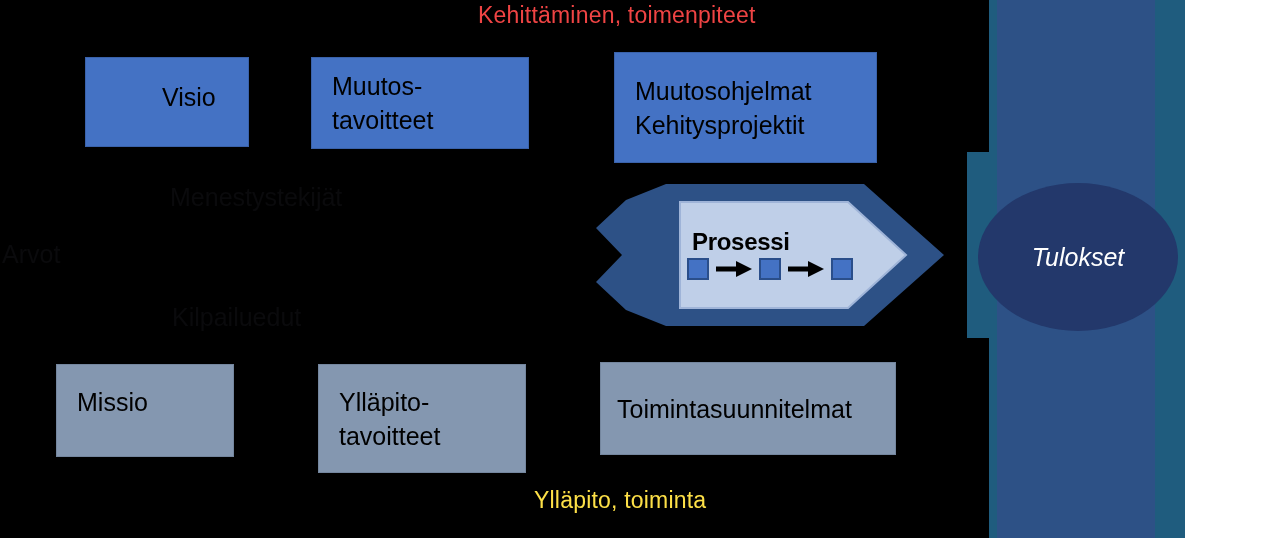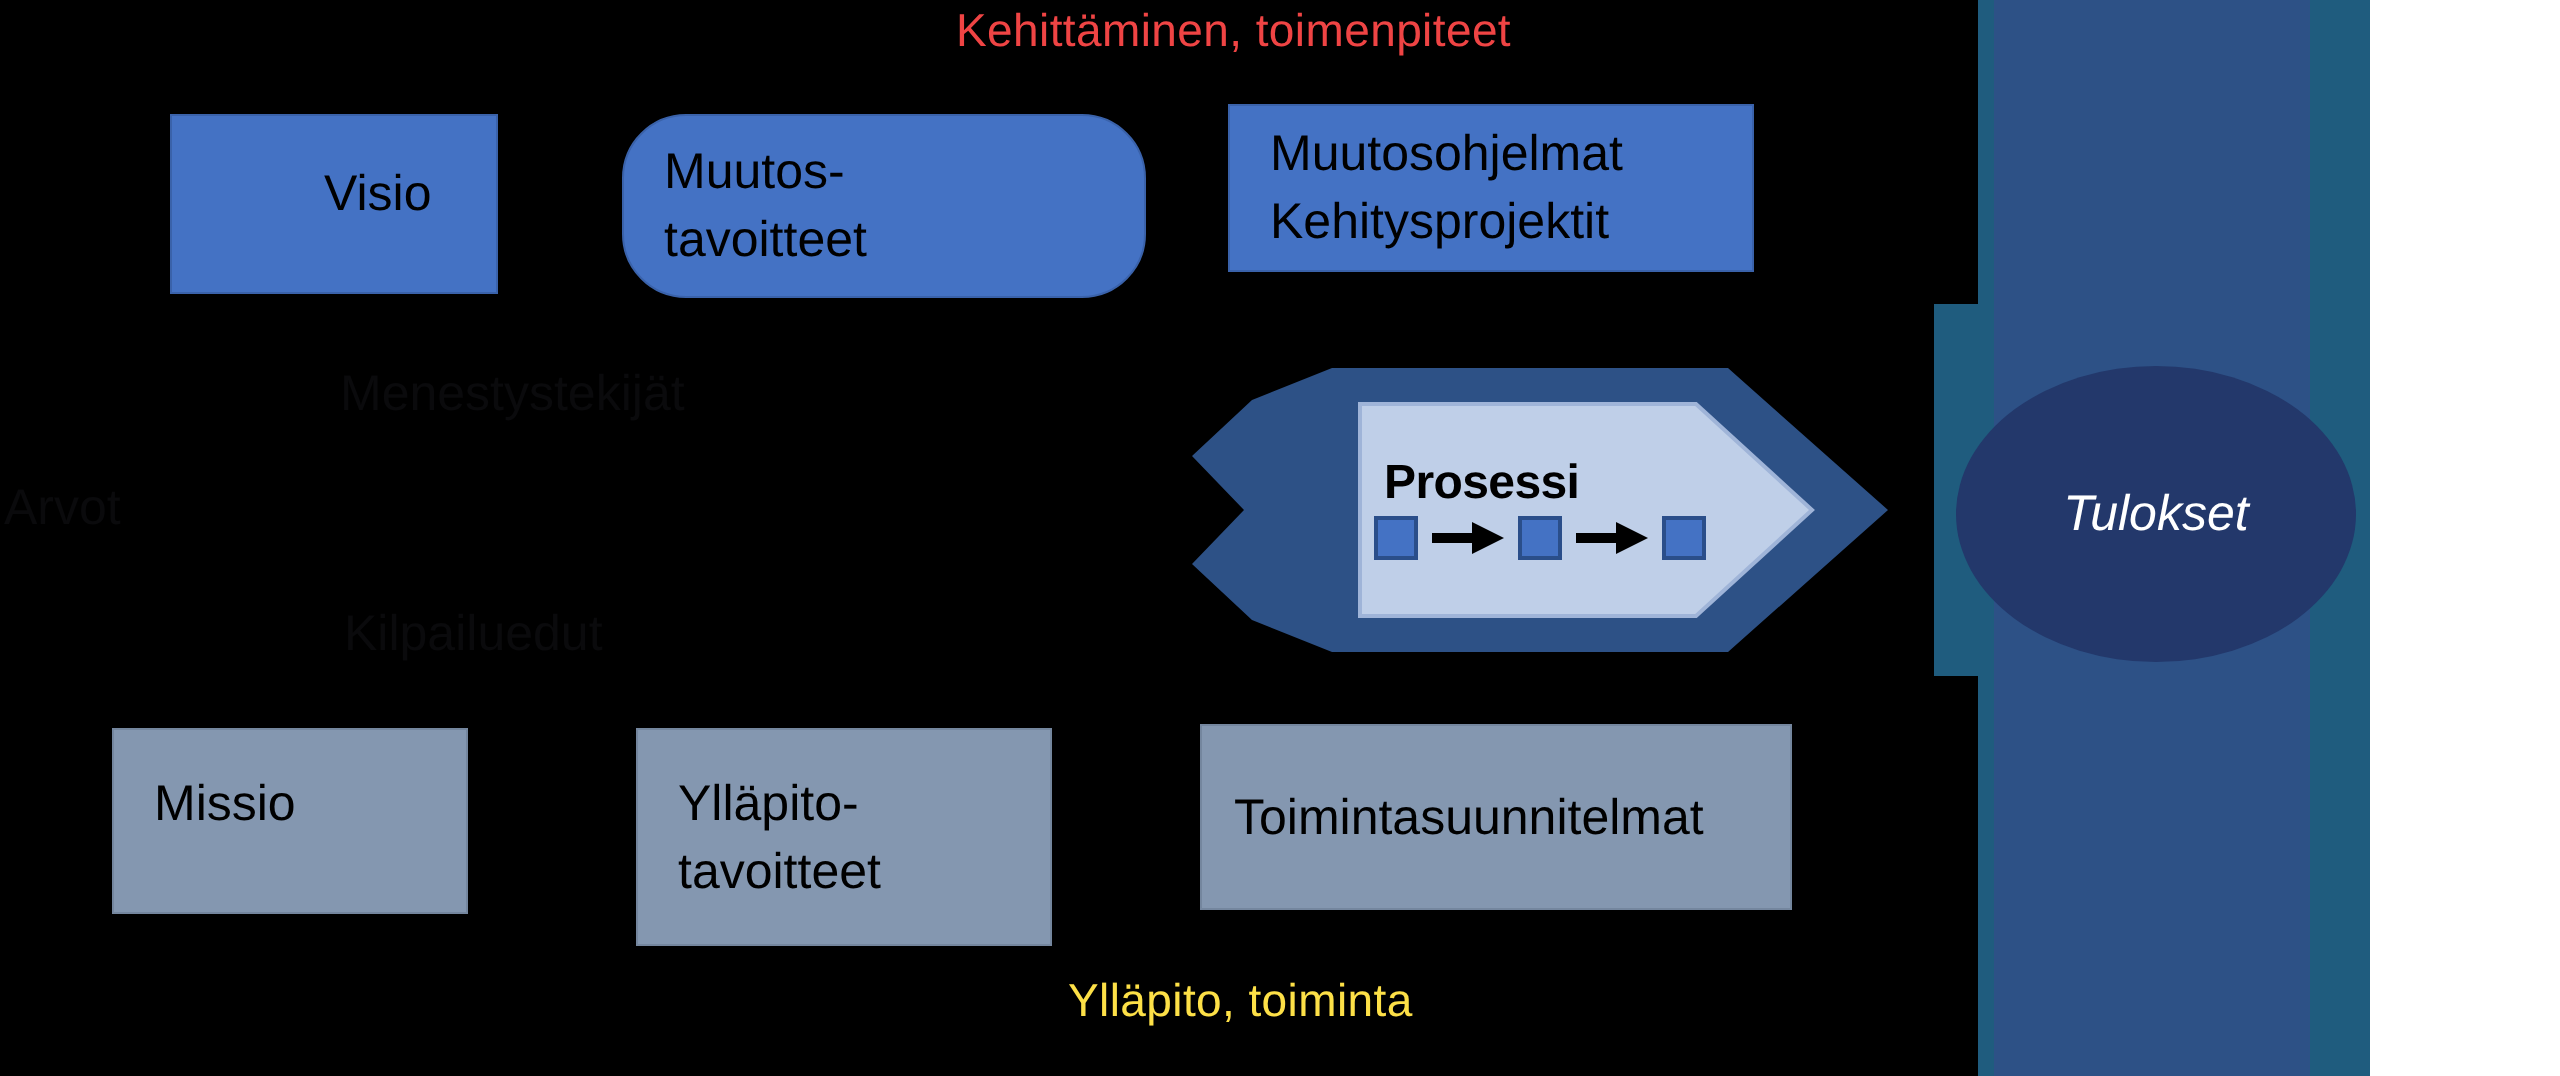--- a/index.html
+++ b/index.html
@@ -63,22 +63,22 @@
     padding-left: 20px;
     font-size: 25px;
     color: #000000;
     line-height: 1.36;
   }
   .box.blue { background: #4472C4; border: 1px solid #3A62AA; }
   .box.grey { background: #8497B0; border: 1px solid #74869E; }
   .box .ln { display: block; }
 
   #box-visio      { left: 56px;  top: 57px;  width: 164px; height: 90px;  justify-content: flex-start; padding-top: 22px; padding-left: 76px; margin-left: 29px; }
-  #box-muutos     { left: 311px; top: 57px;  width: 262px; height: 92px;  padding-left: 20px; border-radius: 32px; }
-  #box-ohjelmat   { left: 614px; top: 52px;  width: 263px; height: 84px;  padding-left: 20px; }
+  #box-muutos     { left: 311px; top: 57px;  width: 218px; height: 92px;  padding-left: 20px; }
+  #box-ohjelmat   { left: 614px; top: 52px;  width: 263px; height: 111px;  padding-left: 20px; }
   #box-missio     { left: 56px;  top: 364px; width: 178px; height: 93px;  justify-content: flex-start; padding-top: 20px; }
   #box-yllapito   { left: 318px; top: 364px; width: 208px; height: 109px;  padding-left: 20px; }
   #box-periaate   { left: 600px; top: 362px; width: 296px; height: 93px;  padding-left: 16px; }
 
   
   .ghost-label {
     position: absolute;
     font-size: 25px;
     color: #0A0A0C;
     white-space: nowrap;

